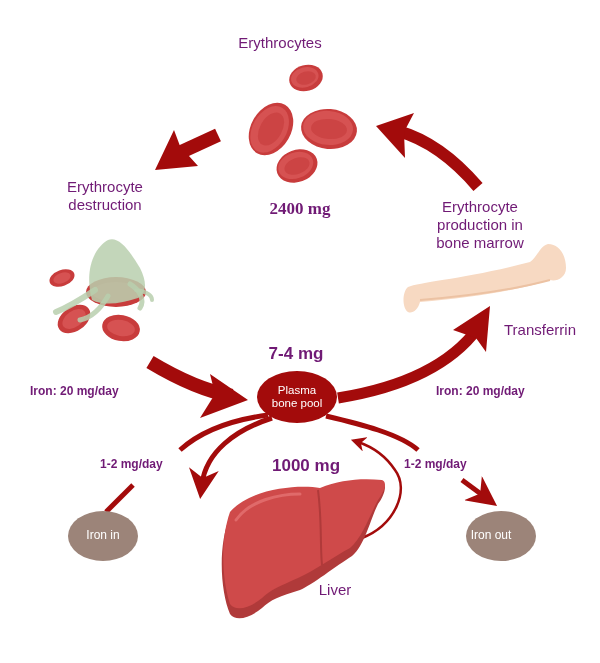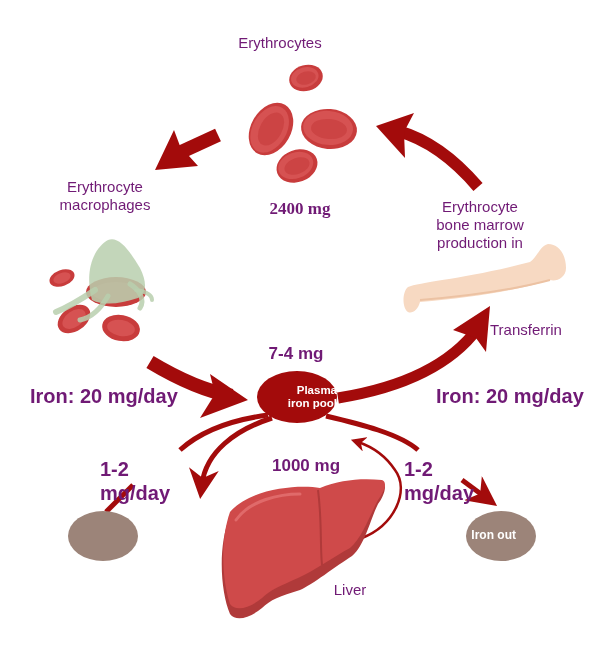--- a/index.html
+++ b/index.html
@@ -1,22 +1,22 @@
 <!DOCTYPE html>
 <html><head>
   <meta charset="utf-8">
   <style>
     html, body { margin: 0; padding: 0; background: #ffffff; }
     body { width: 600px; height: 663px; position: relative; overflow: hidden; font-family: "Liberation Sans", "DejaVu Sans", sans-serif; }
     #diagram { position: absolute; left: 0; top: 0; width: 600px; height: 663px; }
     .lbl { position: absolute; color: #701a75; text-align: center; line-height: 1.2; }
     .lbl-regular { font-size: 15px; font-weight: normal; }
-    .lbl-bold { font-size: 20px; font-weight: bold; }
+    .lbl-bold { font-size: 12px; font-weight: bold; }
     .lbl-big { font-size: 17px; font-weight: bold; }
-    .node-text { position: absolute; color: #ffffff; text-align: right; font-weight: bold; line-height: 1.1; }
+    .node-text { position: absolute; color: #ffffff; text-align: center; font-weight: normal; line-height: 1.1; }
   </style>
 </head>
 <body>
 
 <svg id="diagram" viewBox="0 0 600 663" xmlns="http://www.w3.org/2000/svg">
   <defs>
     <marker id="ah-big" viewBox="0 0 10 10" refX="5" refY="5" markerWidth="3.2" markerHeight="3.2" orient="auto-start-reverse">
       <path d="M0,0 L10,5 L0,10 L3,5 z" fill="#a30b0b"></path>
     </marker>
     <marker id="ah-small" viewBox="0 0 10 10" refX="5" refY="5" markerWidth="4.5" markerHeight="4.5" orient="auto-start-reverse">
@@ -114,41 +114,41 @@
 
   <ellipse cx="103" cy="536" rx="35" ry="25" fill="#9c8479"></ellipse>
   <ellipse cx="501" cy="536" rx="35" ry="25" fill="#9c8479"></ellipse>
 </svg>
 
 <div class="lbl lbl-regular" style="left:220px; top:34px; width:120px;">Erythrocytes</div>
 <div class="lbl lbl-big" style="left:240px; top:199px; width:120px;font-family:Liberation Serif, serif;">2400 mg</div>
 
 <div class="lbl lbl-regular" style="left:25px; top:178px; width:160px;">
   <div>Erythrocyte</div>
-  <div>macrophages</div>
+  <div>destruction</div>
 </div>
 
 <div class="lbl lbl-regular" style="left:410px; top:198px; width:140px;">
   <div>Erythrocyte</div>
+  <div>production in</div>
   <div>bone marrow</div>
-  <div>production in</div>
 </div>
 
-<div class="lbl lbl-regular" style="left:490px; top:321px; width:100px; text-align:left;">Transferrin</div>
+<div class="lbl lbl-regular" style="left:490px; top:321px; width:100px; text-align:center;">Transferrin</div>
 
 <div class="lbl lbl-big" style="left:246px; top:344px; width:100px;">7-4 mg</div>
 
 <div class="node-text" style="left:257px; top:384px; width:80px; font-size:11.5px;">
   <div>Plasma</div>
-  <div>iron pool</div>
+  <div>bone pool</div>
 </div>
 
 <div class="lbl lbl-bold" style="left:30px; top:384px; width:150px; text-align:left;">Iron: 20 mg/day</div>
 <div class="lbl lbl-bold" style="left:436px; top:384px; width:150px; text-align:left;">Iron: 20 mg/day</div>
 
 <div class="lbl lbl-bold" style="left:100px; top:457px; width:100px; text-align:left;">1-2 mg/day</div>
 <div class="lbl lbl-bold" style="left:404px; top:457px; width:100px; text-align:left;">1-2 mg/day</div>
 
 <div class="lbl lbl-big" style="left:256px; top:456px; width:100px;">1000 mg</div>
-<div class="lbl lbl-regular" style="left:320px; top:581px; width:60px;">Liver</div>
+<div class="lbl lbl-regular" style="left:305px; top:581px; width:60px;">Liver</div>
 
-<div class="node-text" style="left:68px; top:529px; width:70px; font-size:12px;padding-left:40px;">Iron in</div>
+<div class="node-text" style="left:68px; top:529px; width:70px; font-size:12px;">Iron in</div>
 <div class="node-text" style="left:466px; top:529px; width:50px; font-size:12px;">Iron out</div>
 
 </body></html>

